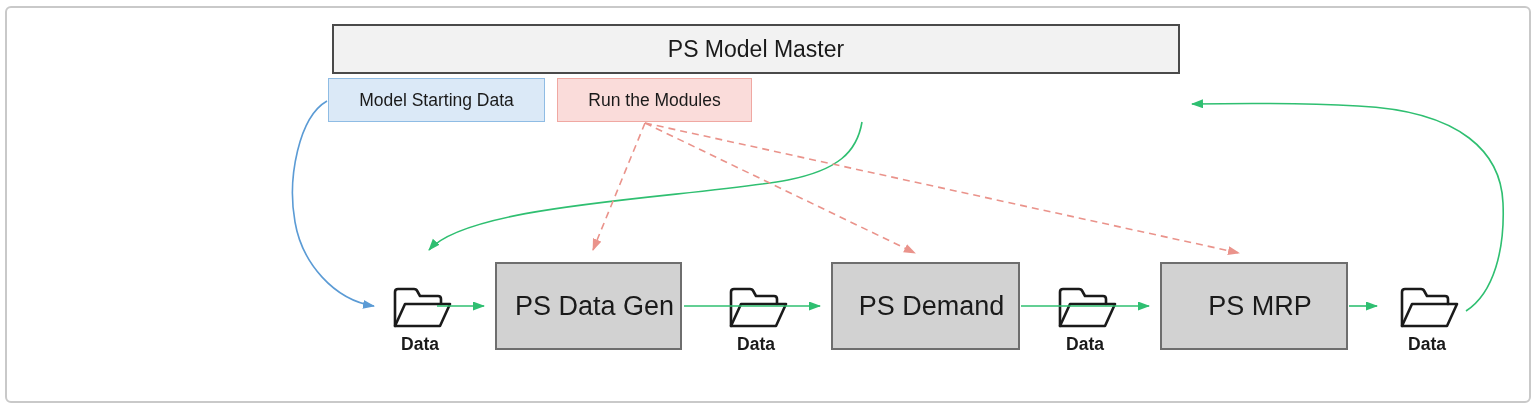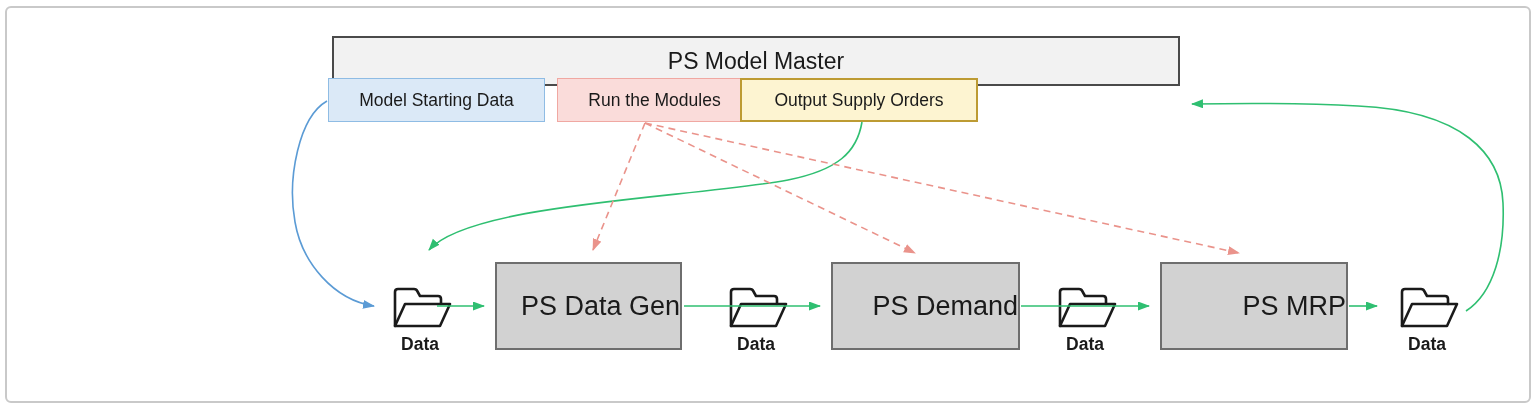--- a/index.html
+++ b/index.html
@@ -18,37 +18,37 @@
   html,body{margin:0;padding:0;background:#fff;}
   .stage{
     position:relative;width:1536px;height:408px;background:#ffffff;
     font-family:"Liberation Sans",sans-serif;color:var(--text);overflow:hidden;
   }
   .frame{
     position:absolute;left:5px;top:6px;right:5px;bottom:5px;
     border:2px solid var(--frame-border);border-radius:6px;
   }
   .master{
-    position:absolute;left:332px;top:36px;width:848px;height:50px;
+    position:absolute;left:332px;top:24px;width:848px;height:50px;
     background:var(--master-bg);border:2px solid var(--master-border);
     box-sizing:border-box;display:flex;align-items:center;justify-content:center;
     font-size:23px;
   }
   .cell{
     position:absolute;top:78px;height:44px;box-sizing:border-box;
     display:flex;align-items:center;justify-content:center;font-size:17.5px;
   }
   .cell-blue{left:328px;width:217px;background:var(--cell-blue-bg);border:1.5px solid var(--cell-blue-border);}
   .cell-pink{left:545px;width:195px;background:var(--cell-pink-bg);border:1.5px solid var(--cell-pink-border);margin-left:12px;}
   .cell-yellow1{left:740px;width:238px;background:var(--cell-yellow-bg);border:2px solid var(--cell-yellow-border);}
   .cell-yellow2{left:978px;width:202px;background:var(--cell-yellow-bg);border:2px solid var(--cell-yellow-border);}
   .module{
     position:absolute;top:262px;height:88px;box-sizing:border-box;
     background:var(--module-bg);border:2px solid var(--module-border);
-    display:flex;align-items:center;justify-content:flex-end;font-size:27px;padding-left:12px;
+    display:flex;align-items:center;justify-content:center;font-size:27px;padding-left:12px;
   }
   .module-1{left:495px;width:187px;}
   .module-2{left:831px;width:189px;}
   .module-3{left:1160px;width:188px;}
   .folder{position:absolute;width:68px;text-align:center;font-weight:bold;}
   .folder svg{display:block;margin:0 auto;}
   .folder .flabel{font-size:17.5px;margin-top:2px;}
   .folder-1{left:386px;top:280px;}
   .folder-2{left:722px;top:280px;}
   .folder-3{left:1051px;top:280px;}
@@ -67,23 +67,20 @@
 
   <div class="master">
     <span>PS Model Master</span>
   </div>
 
   <div class="cell cell-blue">
     <span>Model Starting Data</span>
   </div>
   <div class="cell cell-pink">
     <span>Run the Modules</span>
-  </div>
-  <div class="cell cell-yellow1">
-    <span>Output Supply Orders</span>
   </div>
 
   <div class="module module-1">
     <span>PS Data Gen</span>
   </div>
   <div class="module module-2">
     <span>PS Demand</span>
   </div>
   <div class="module module-3">
     <span>PS MRP</span>

